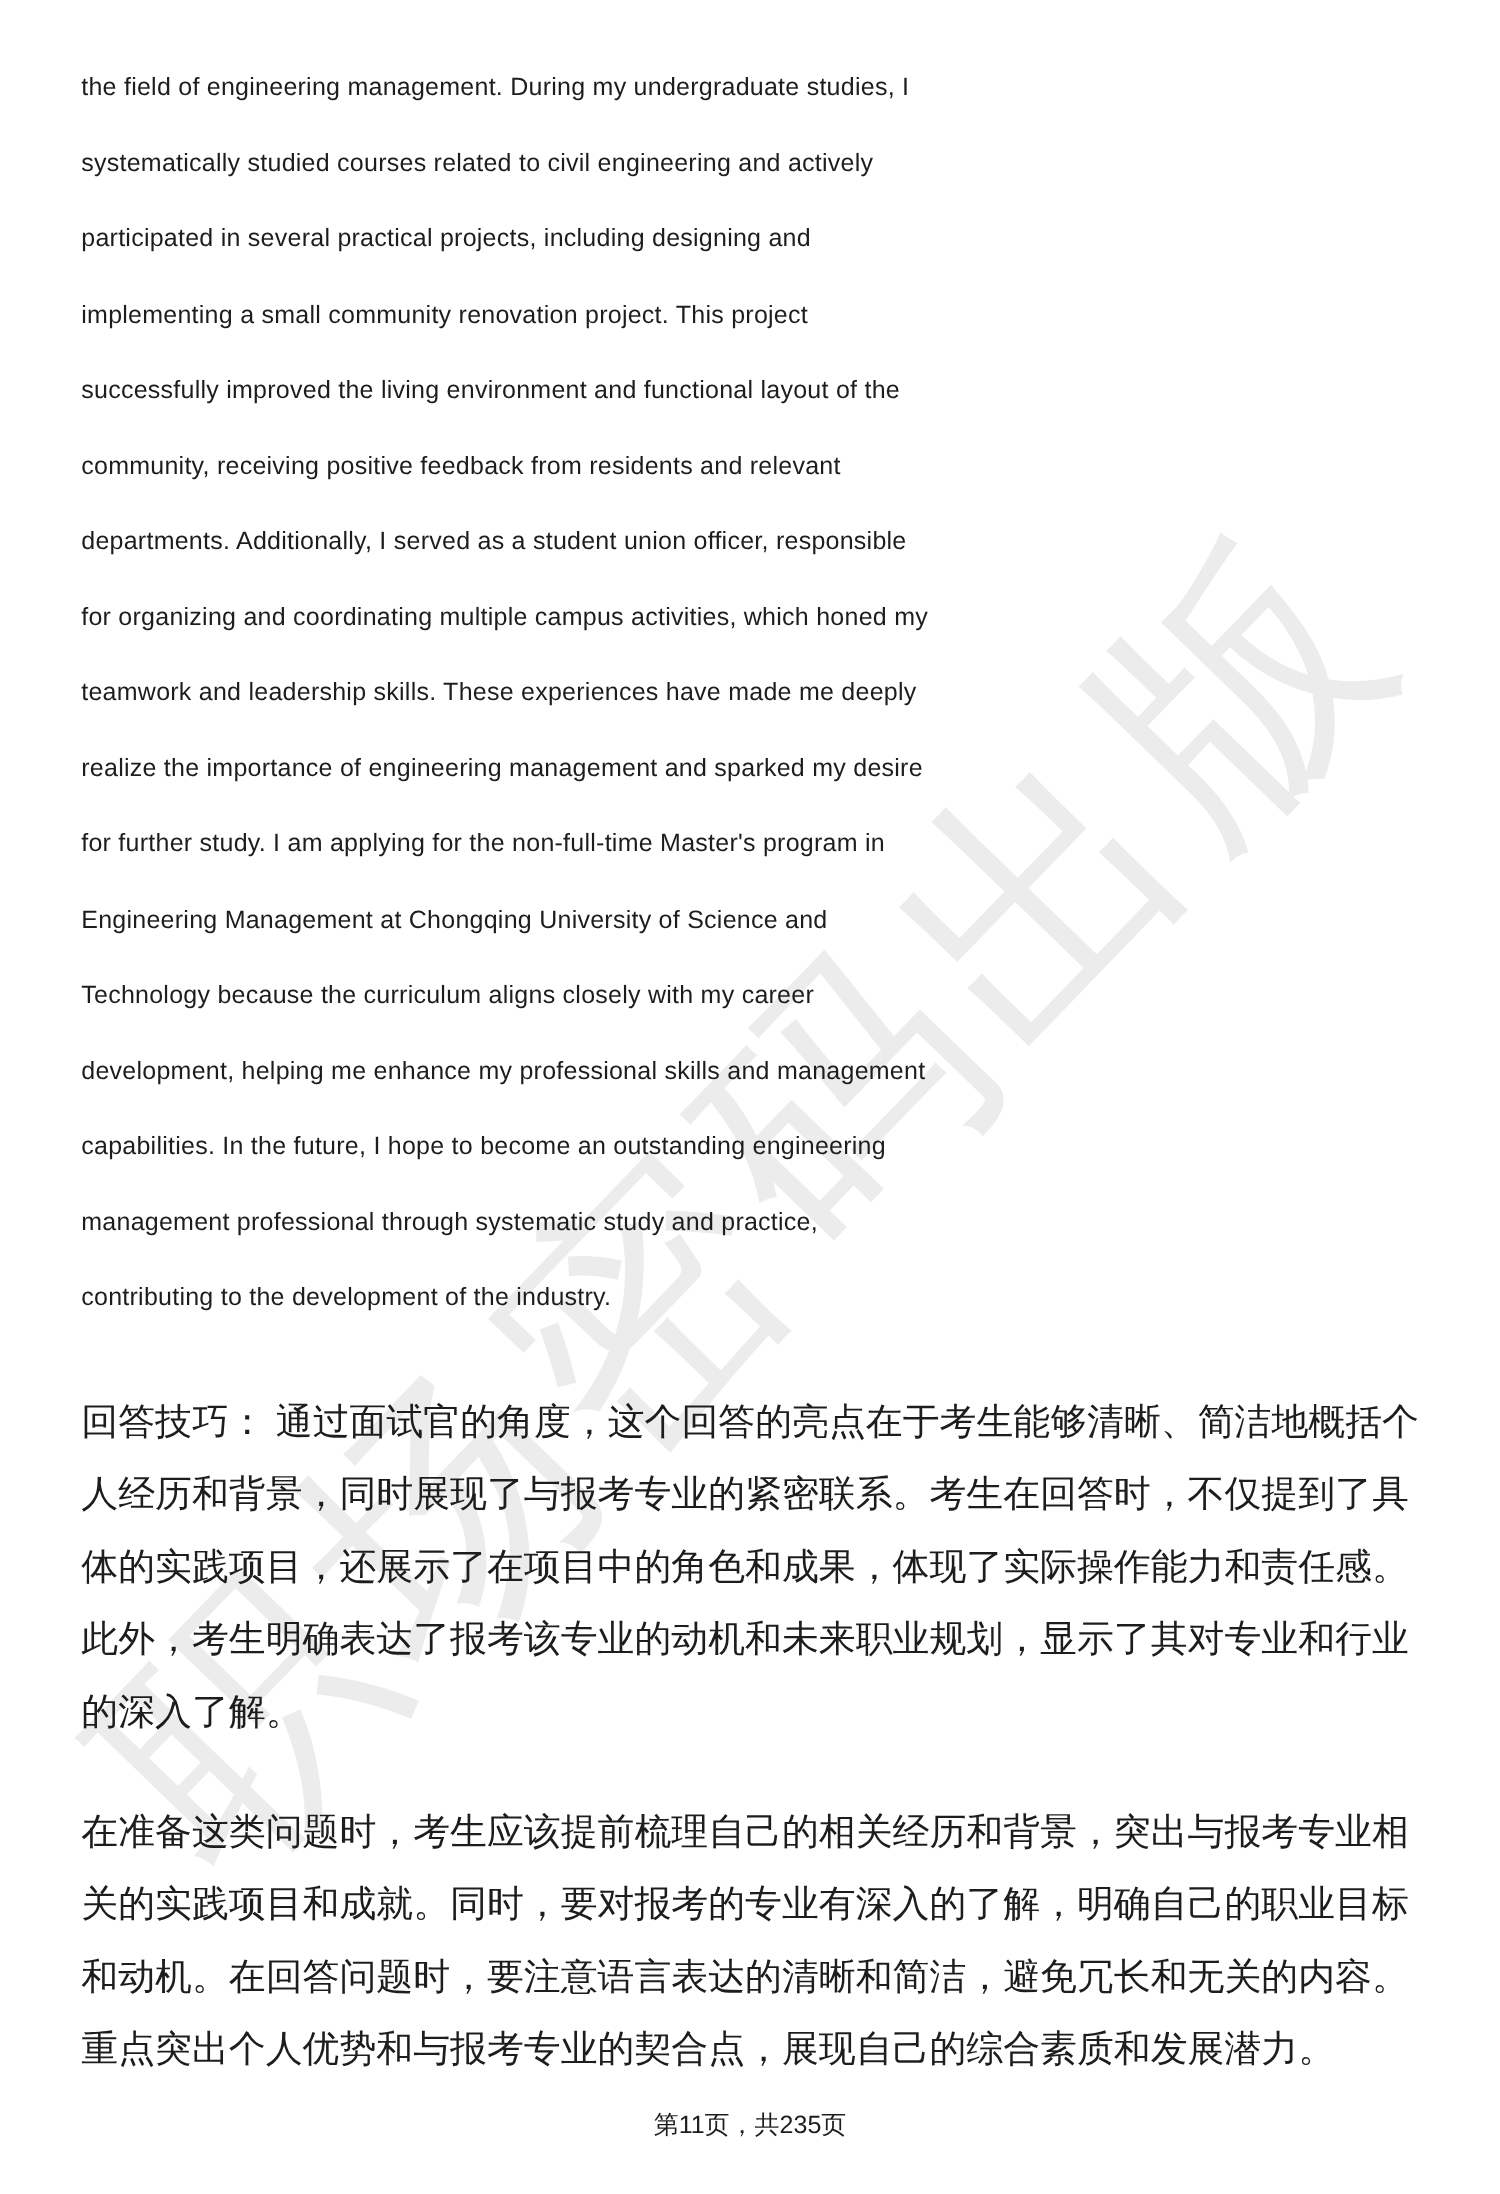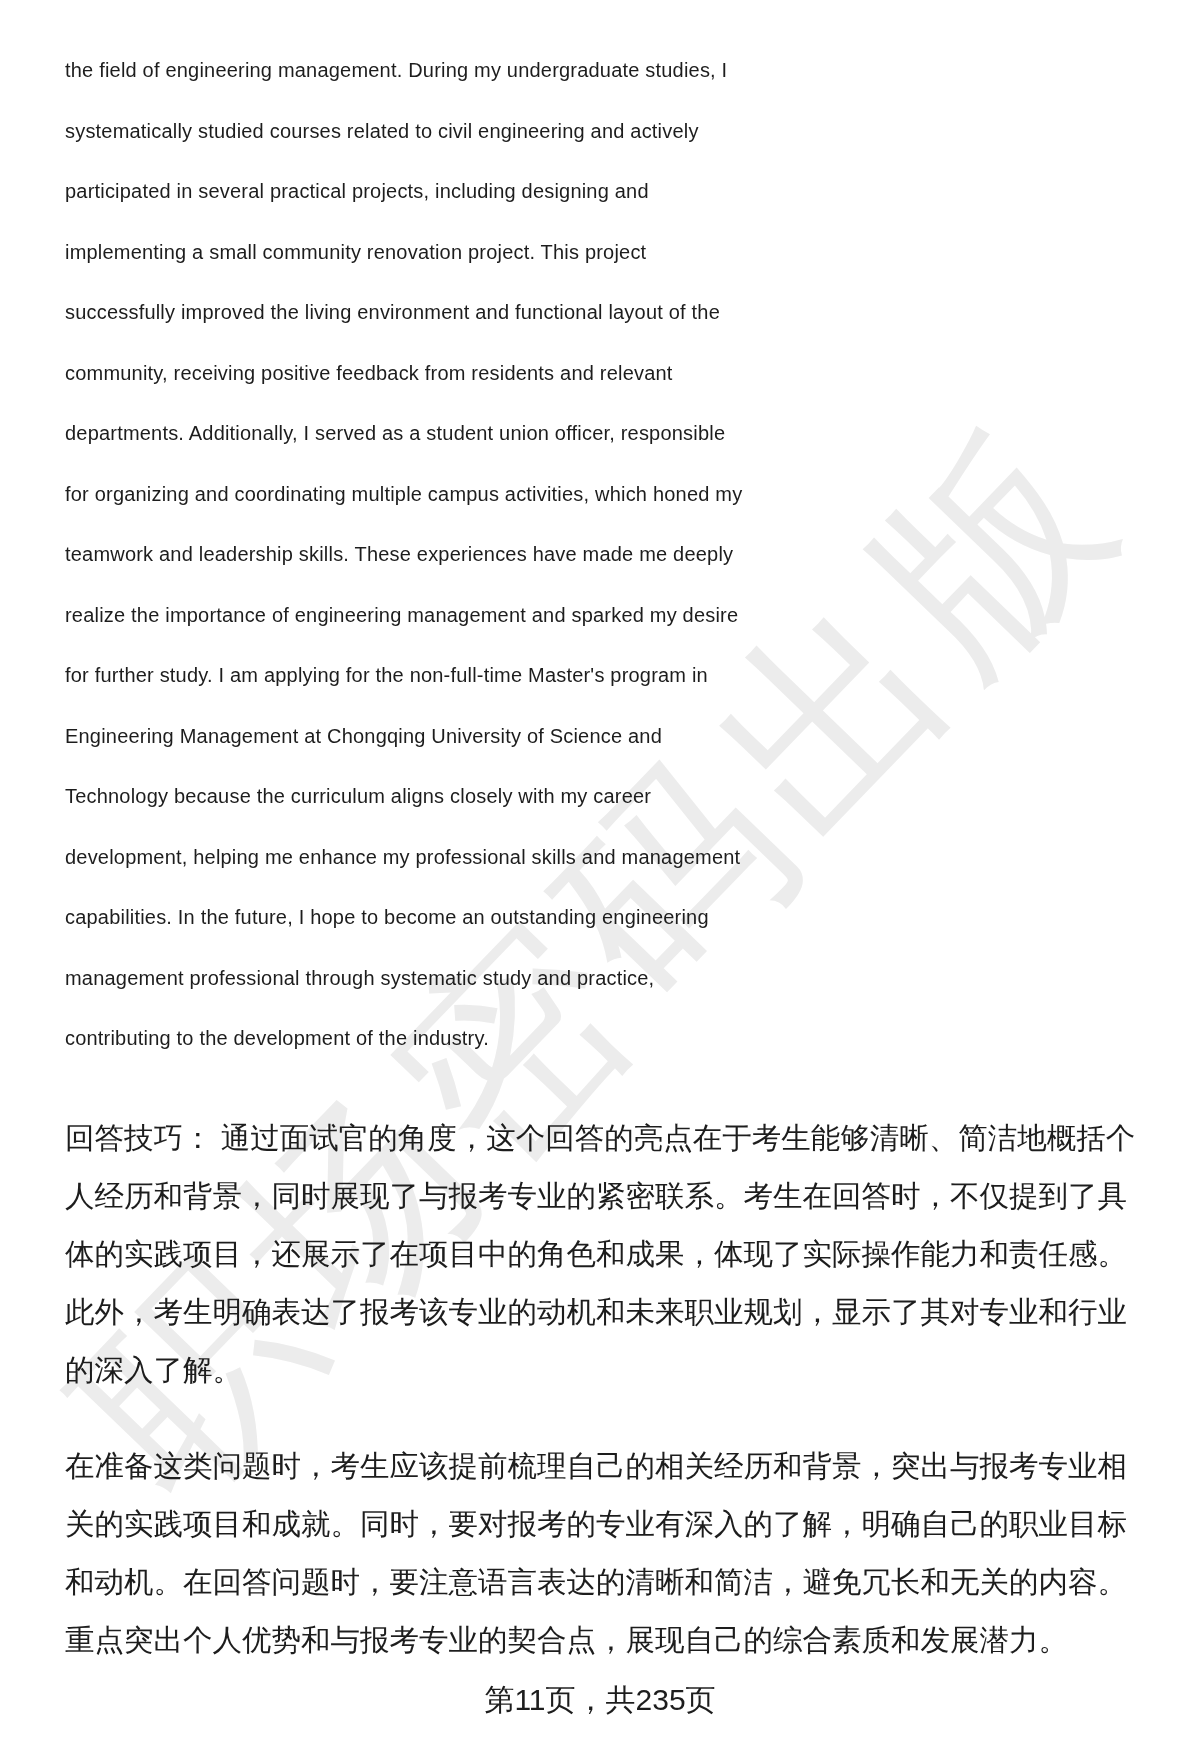--- a/index.html
+++ b/index.html
@@ -54,21 +54,21 @@
   }
   .para.zh.second {
     margin-top: 38px;
   }
   .footer {
     position: absolute;
     left: 0;
     top: 1682px;
     width: 1200px;
     text-align: center;
-    font-size: 30px;
+    font-size: 20px;
     line-height: 36px;
     color: var(--fg, #1d1d1d);
     z-index: 1;
   }
 </style>
 </head>
 <body>
 
 <div class="page" style="--fg: #1d1d1d; --wm: #ececec; --bg: #ffffff;">
 

